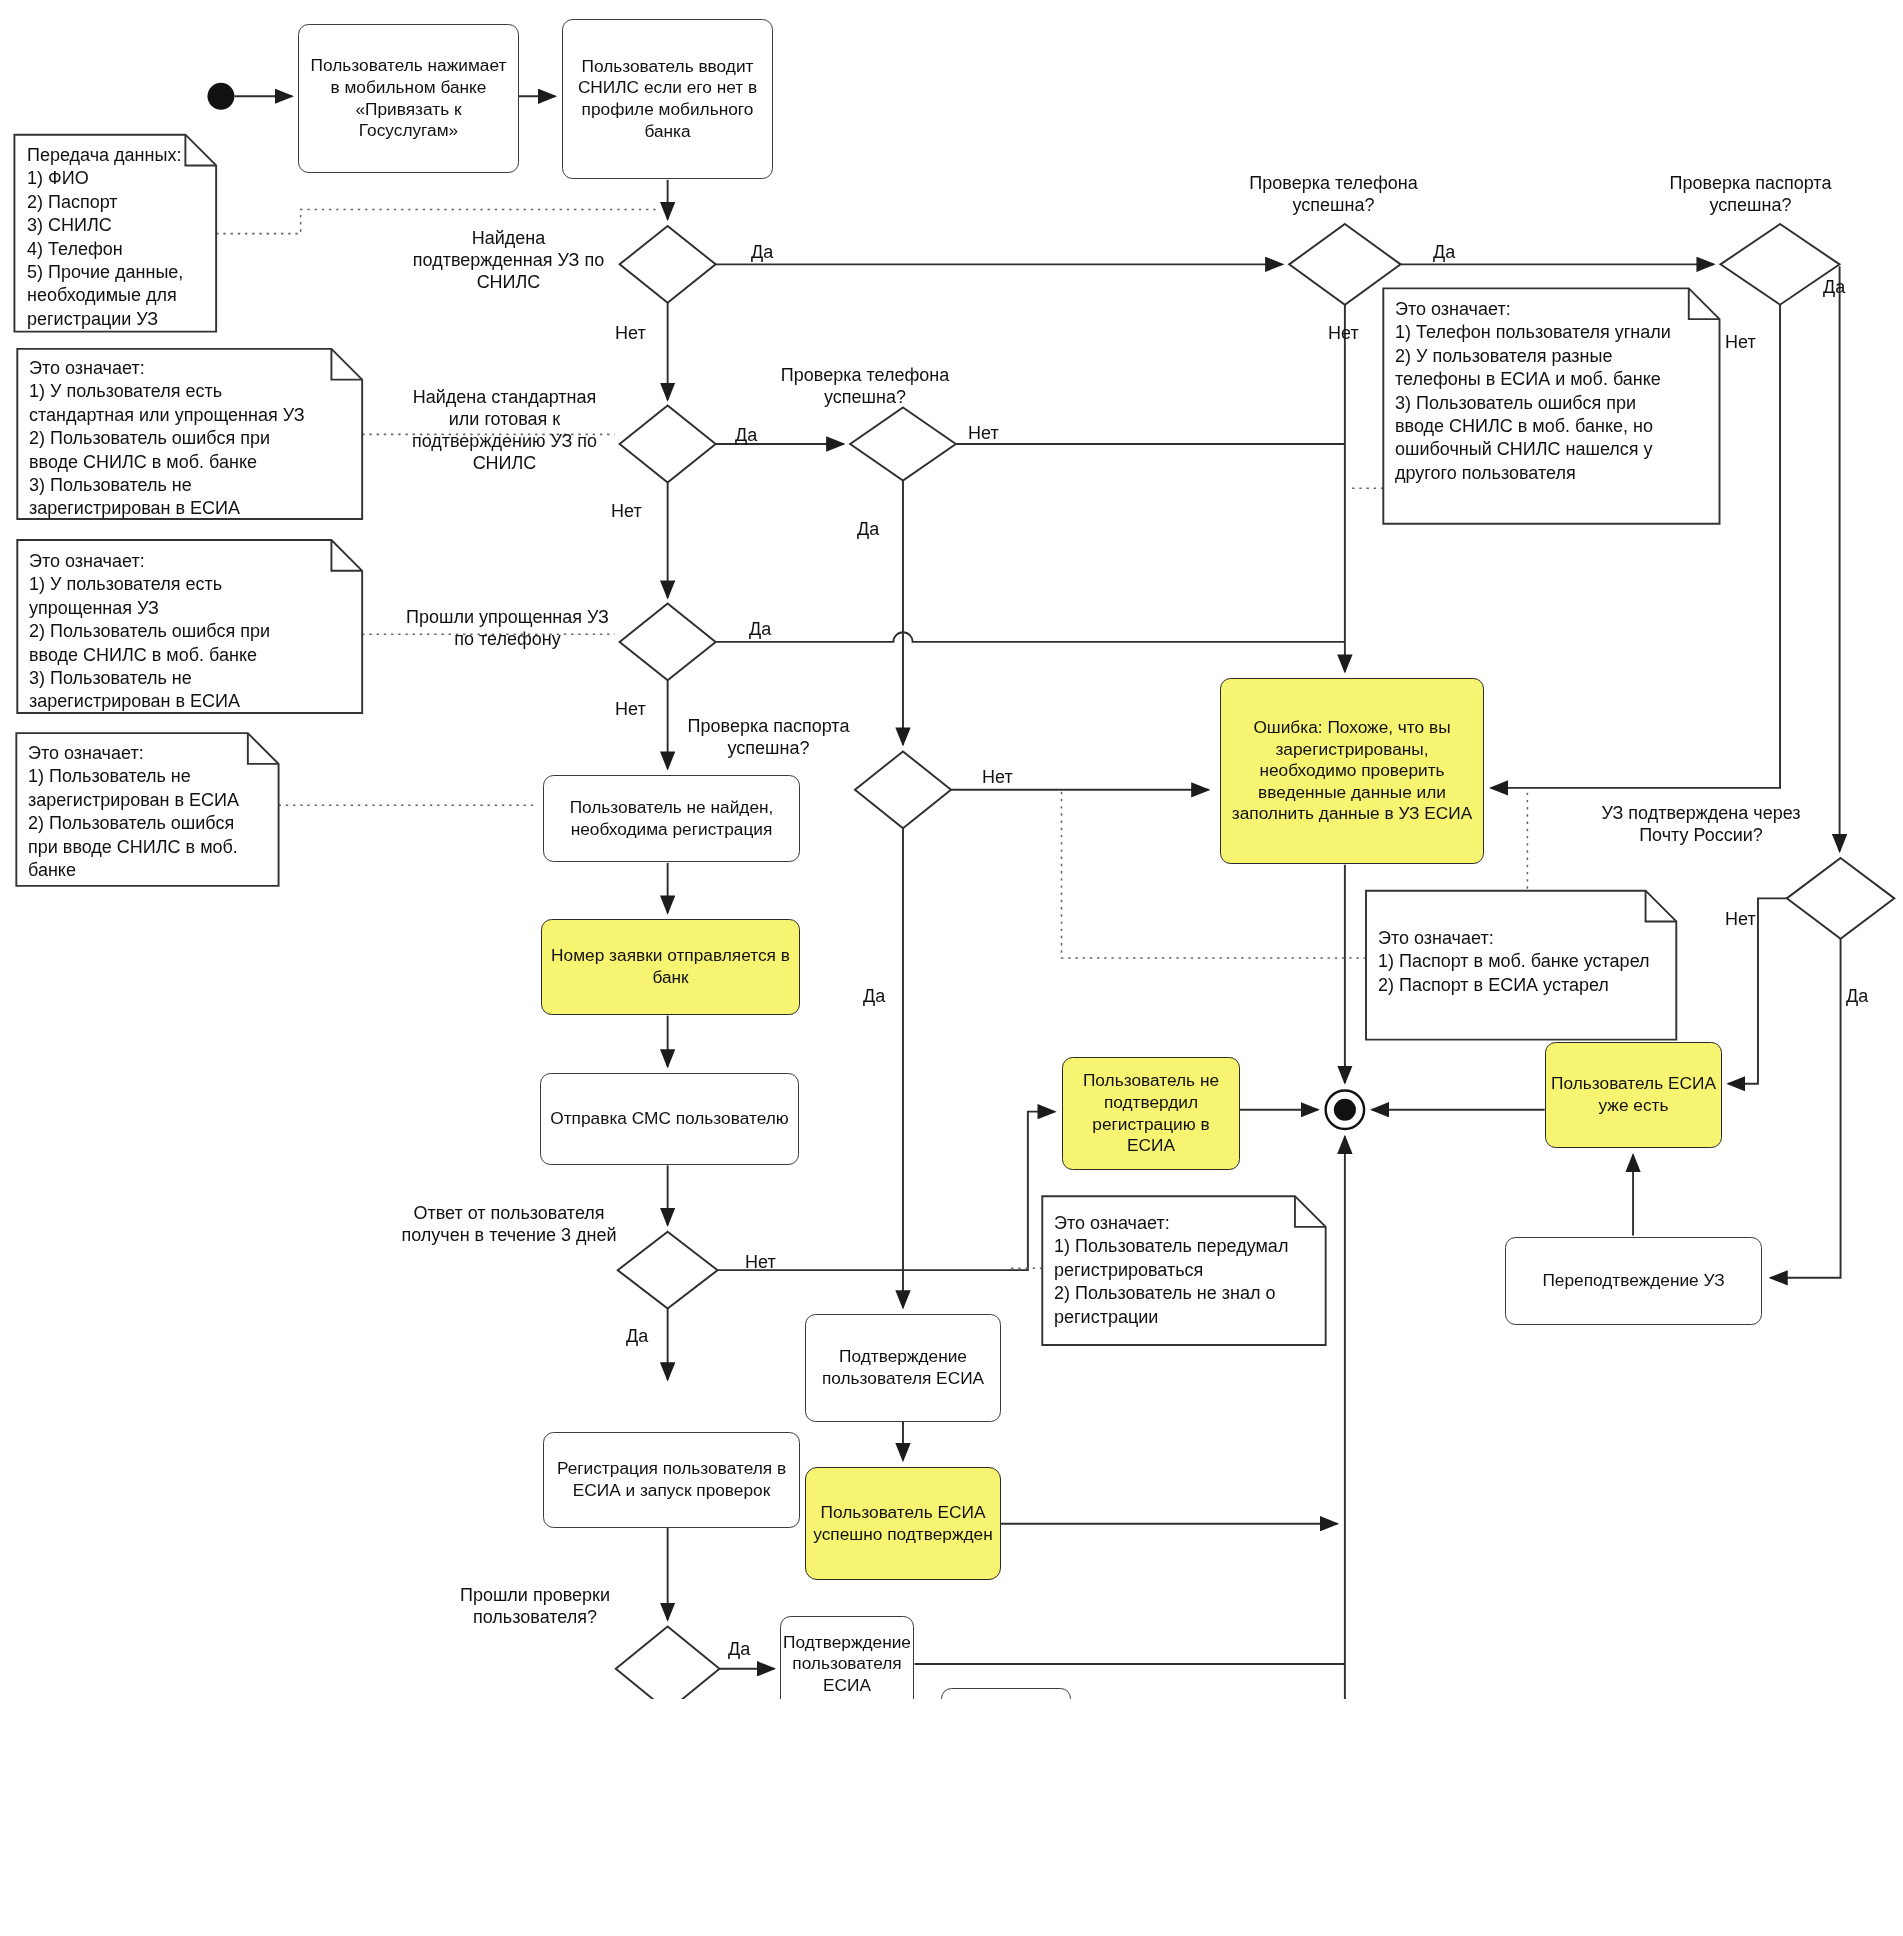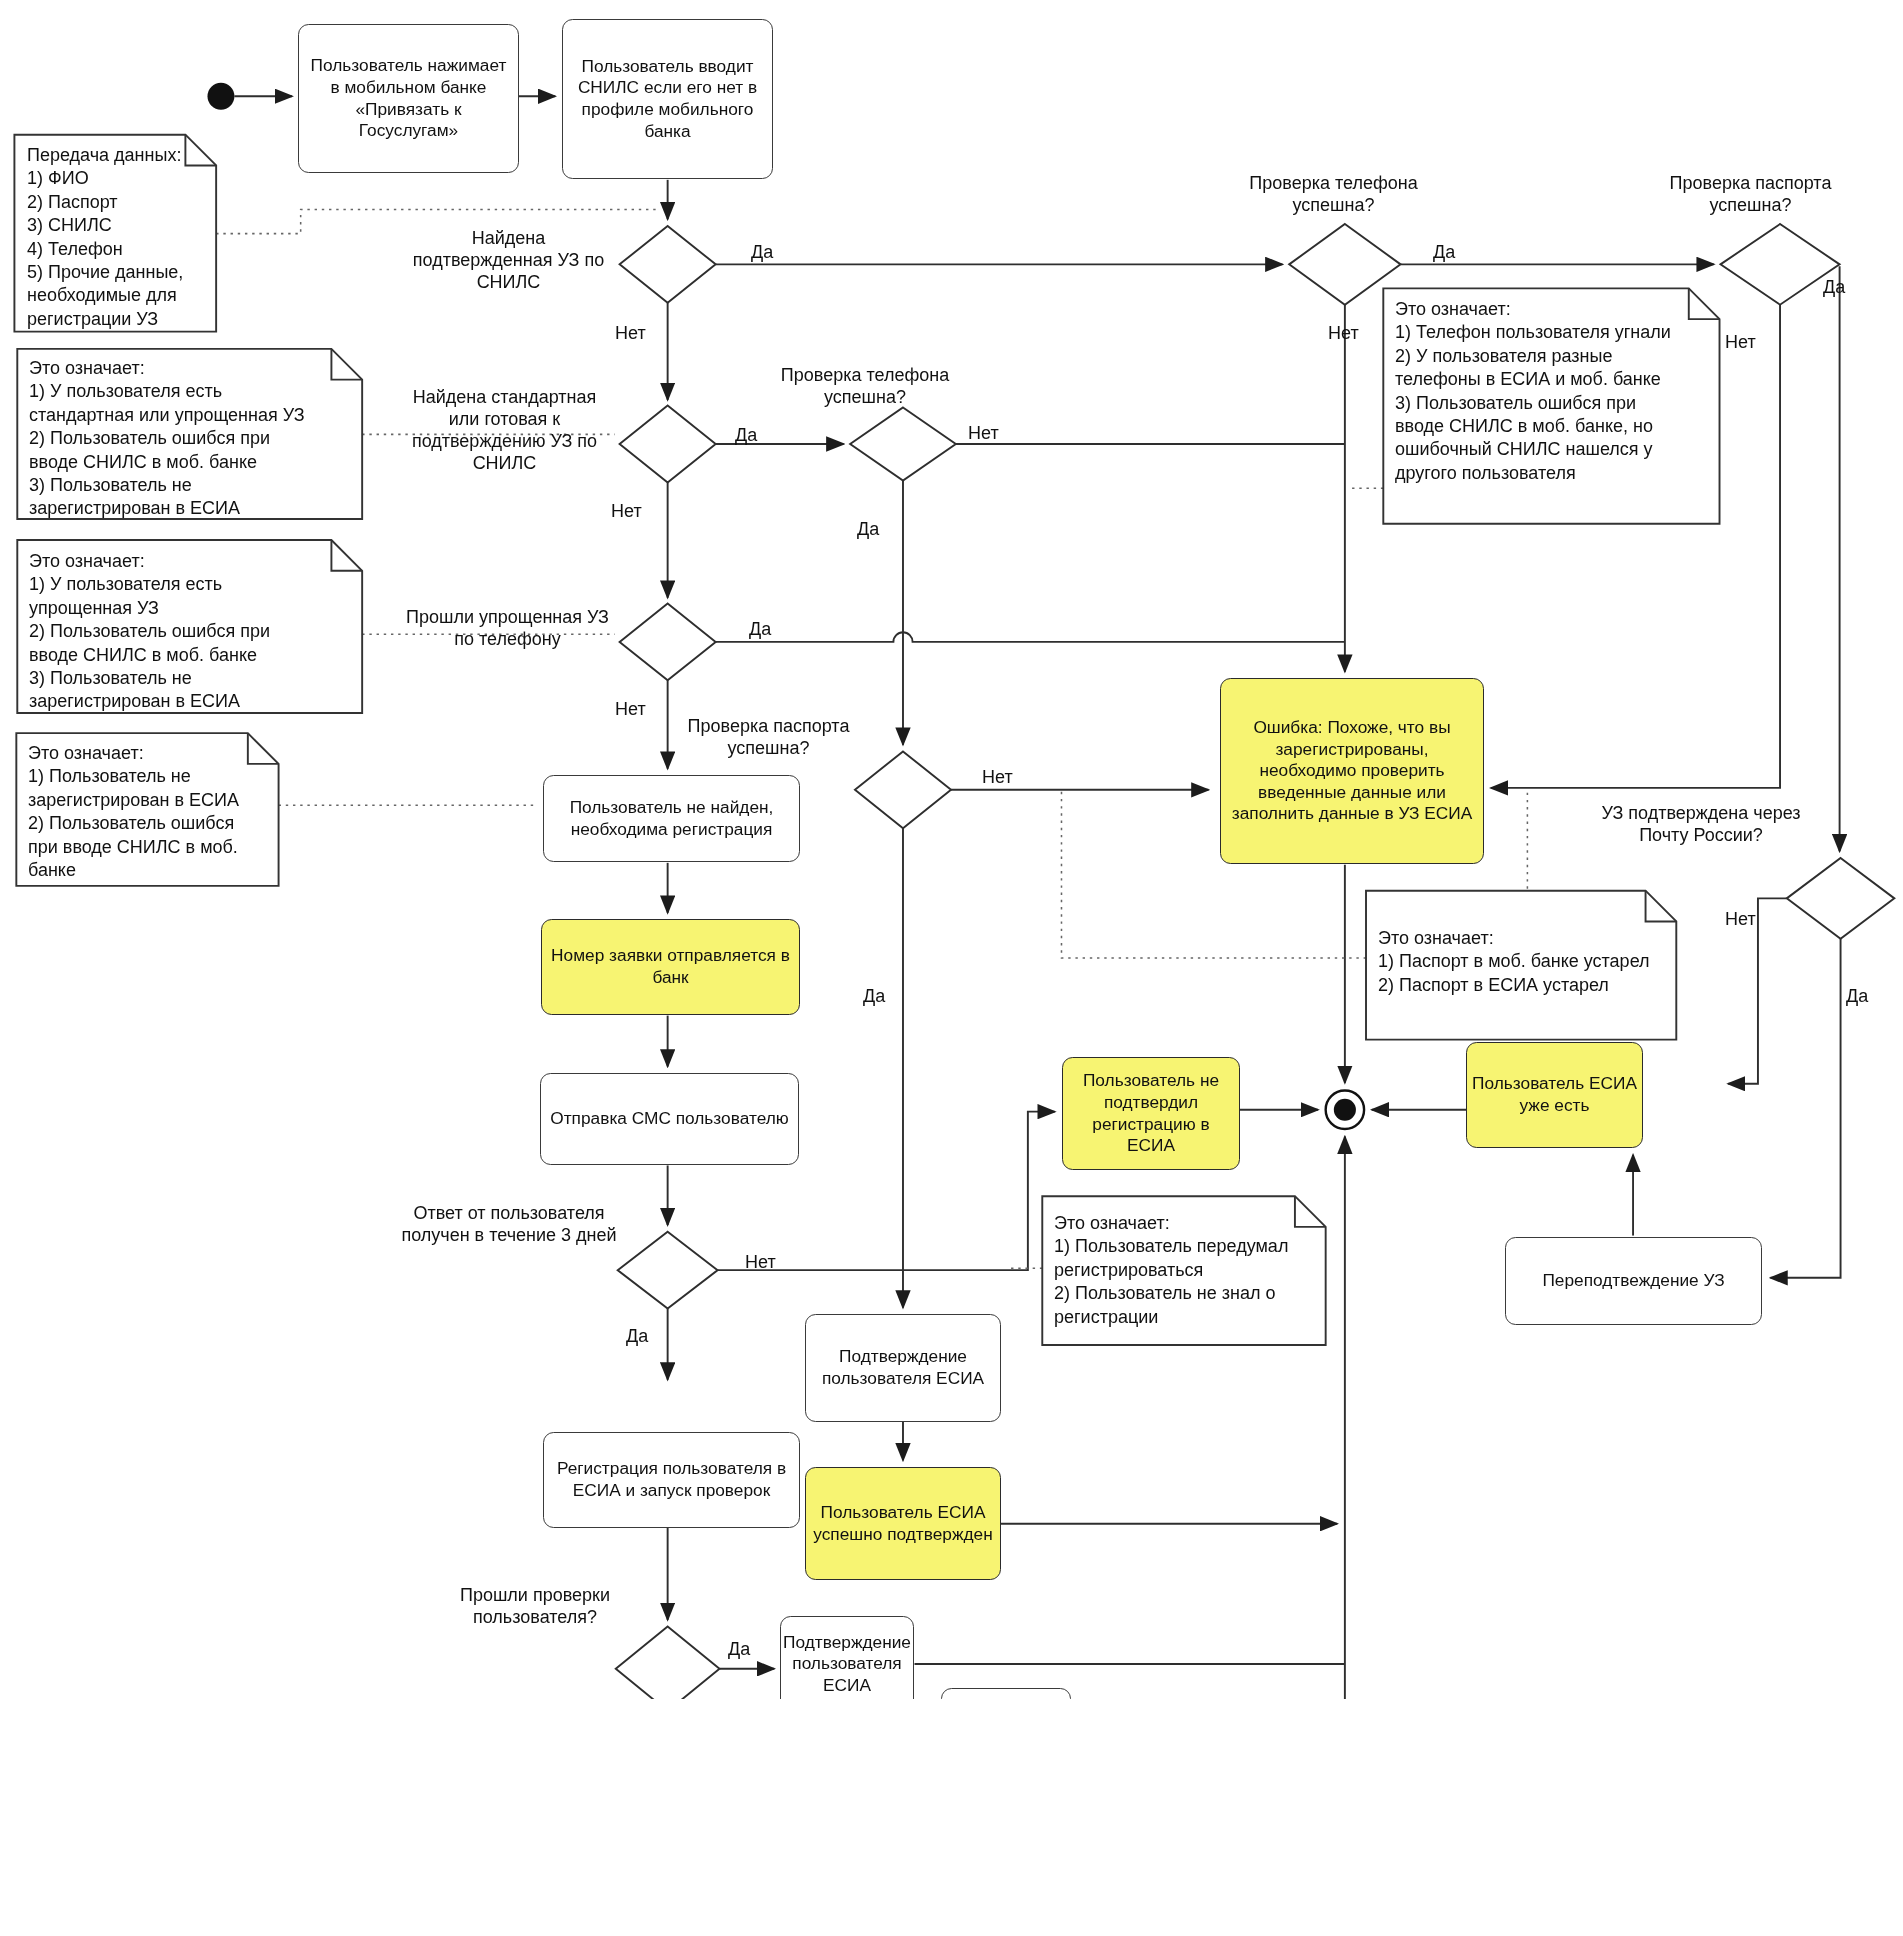--- a/index.html
+++ b/index.html
@@ -115,26 +115,26 @@
     </g>
   </svg>
 
   <div class="box" style="left:298px;top:24px;width:221px;height:149px;">Пользователь нажимает в мобильном банке «Привязать к Госуслугам»</div>
   <div class="box" style="left:562px;top:19px;width:211px;height:160px;">Пользователь вводит СНИЛС если его нет в профиле мобильного банка</div>
   <div class="box" style="left:543px;top:775px;width:257px;height:87px;">Пользователь не найден, необходима регистрация</div>
   <div class="box yellow" style="left:541px;top:919px;width:259px;height:96px;">Номер заявки отправляется в банк</div>
   <div class="box" style="left:540px;top:1073px;width:259px;height:92px;">Отправка СМС пользователю</div>
   <div class="box" style="left:543px;top:1386px;width:257px;height:96px;margin-top:46px;">Регистрация пользователя в ЕСИА и запуск проверок</div>
   <div class="box" style="left:805px;top:1314px;width:196px;height:108px;">Подтверждение пользователя ЕСИА</div>
-  <div class="box yellow" style="left:805px;top:1467px;width:196px;height:113px;">Пользователь ЕСИА успешно подтвержден</div>
+  <div class="box yellow" style="left:805px;top:1467px;width:196px;height:113px;border-radius:12px;">Пользователь ЕСИА успешно подтвержден</div>
   <div class="box" style="left:780px;top:1616px;width:134px;height:96px;">Подтверждение пользователя ЕСИА</div>
   <div class="box" style="left:941px;top:1688px;width:130px;height:110px;">Удаление упрощенной УЗ</div>
   <div class="box yellow" style="left:1220px;top:678px;width:264px;height:186px;">Ошибка: Похоже, что вы зарегистрированы, необходимо проверить введенные данные или заполнить данные в УЗ ЕСИА</div>
   <div class="box yellow" style="left:1062px;top:1057px;width:178px;height:113px;">Пользователь не подтвердил регистрацию в ЕСИА</div>
-  <div class="box yellow" style="left:1466px;top:1042px;width:177px;height:106px;">Пользователь ЕСИА уже есть</div>
+  <div class="box yellow" style="left:1545px;top:1042px;width:177px;height:106px;">Пользователь ЕСИА уже есть</div>
   <div class="box" style="left:1505px;top:1237px;width:257px;height:88px;">Переподтвеждение УЗ</div>
 
   <div class="dlabel" style="left:403px;top:228px;width:211px;">Найдена подтвержденная УЗ по СНИЛС</div>
   <div class="dlabel" style="left:399px;top:387px;width:211px;">Найдена стандартная или готовая к подтверждению УЗ по СНИЛС</div>
   <div class="dlabel" style="left:402px;top:607px;width:211px;">Прошли упрощенная УЗ по телефону</div>
   <div class="dlabel" style="left:1218px;top:173px;width:231px;">Проверка телефона успешна?</div>
   <div class="dlabel" style="left:1635px;top:173px;width:231px;">Проверка паспорта успешна?</div>
   <div class="dlabel" style="left:764px;top:365px;width:202px;">Проверка телефона успешна?</div>
   <div class="dlabel" style="left:658px;top:716px;width:221px;">Проверка паспорта успешна?</div>
   <div class="dlabel" style="left:1576px;top:803px;width:250px;">УЗ подтверждена через Почту России?</div>

